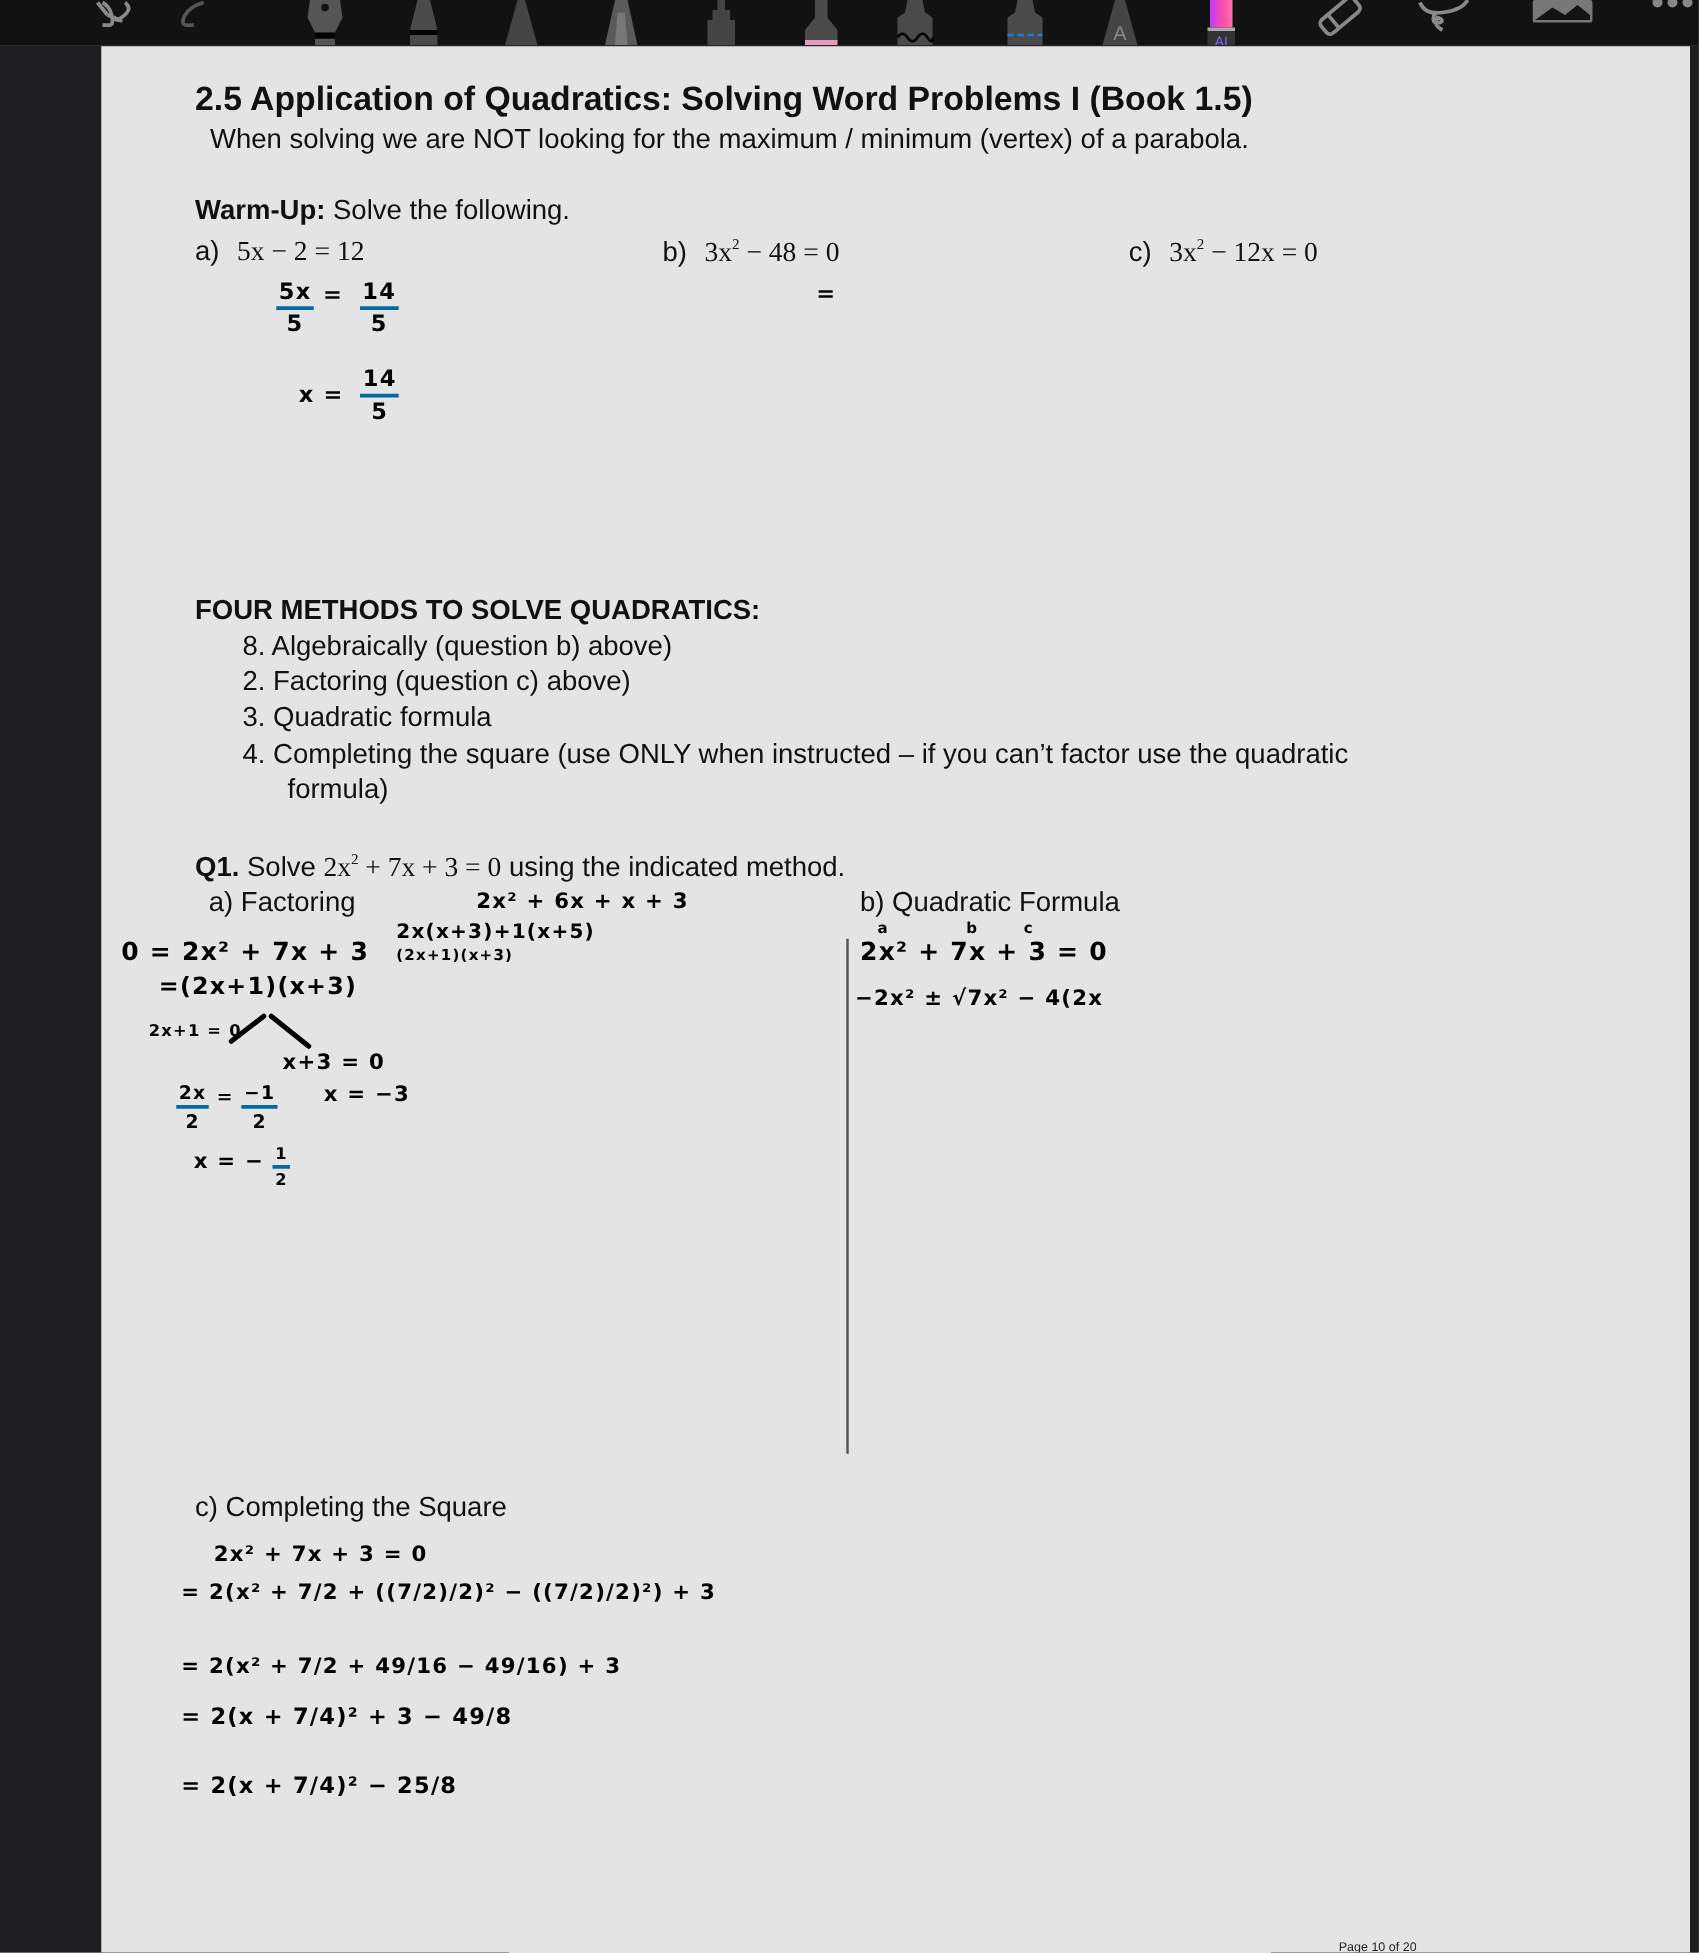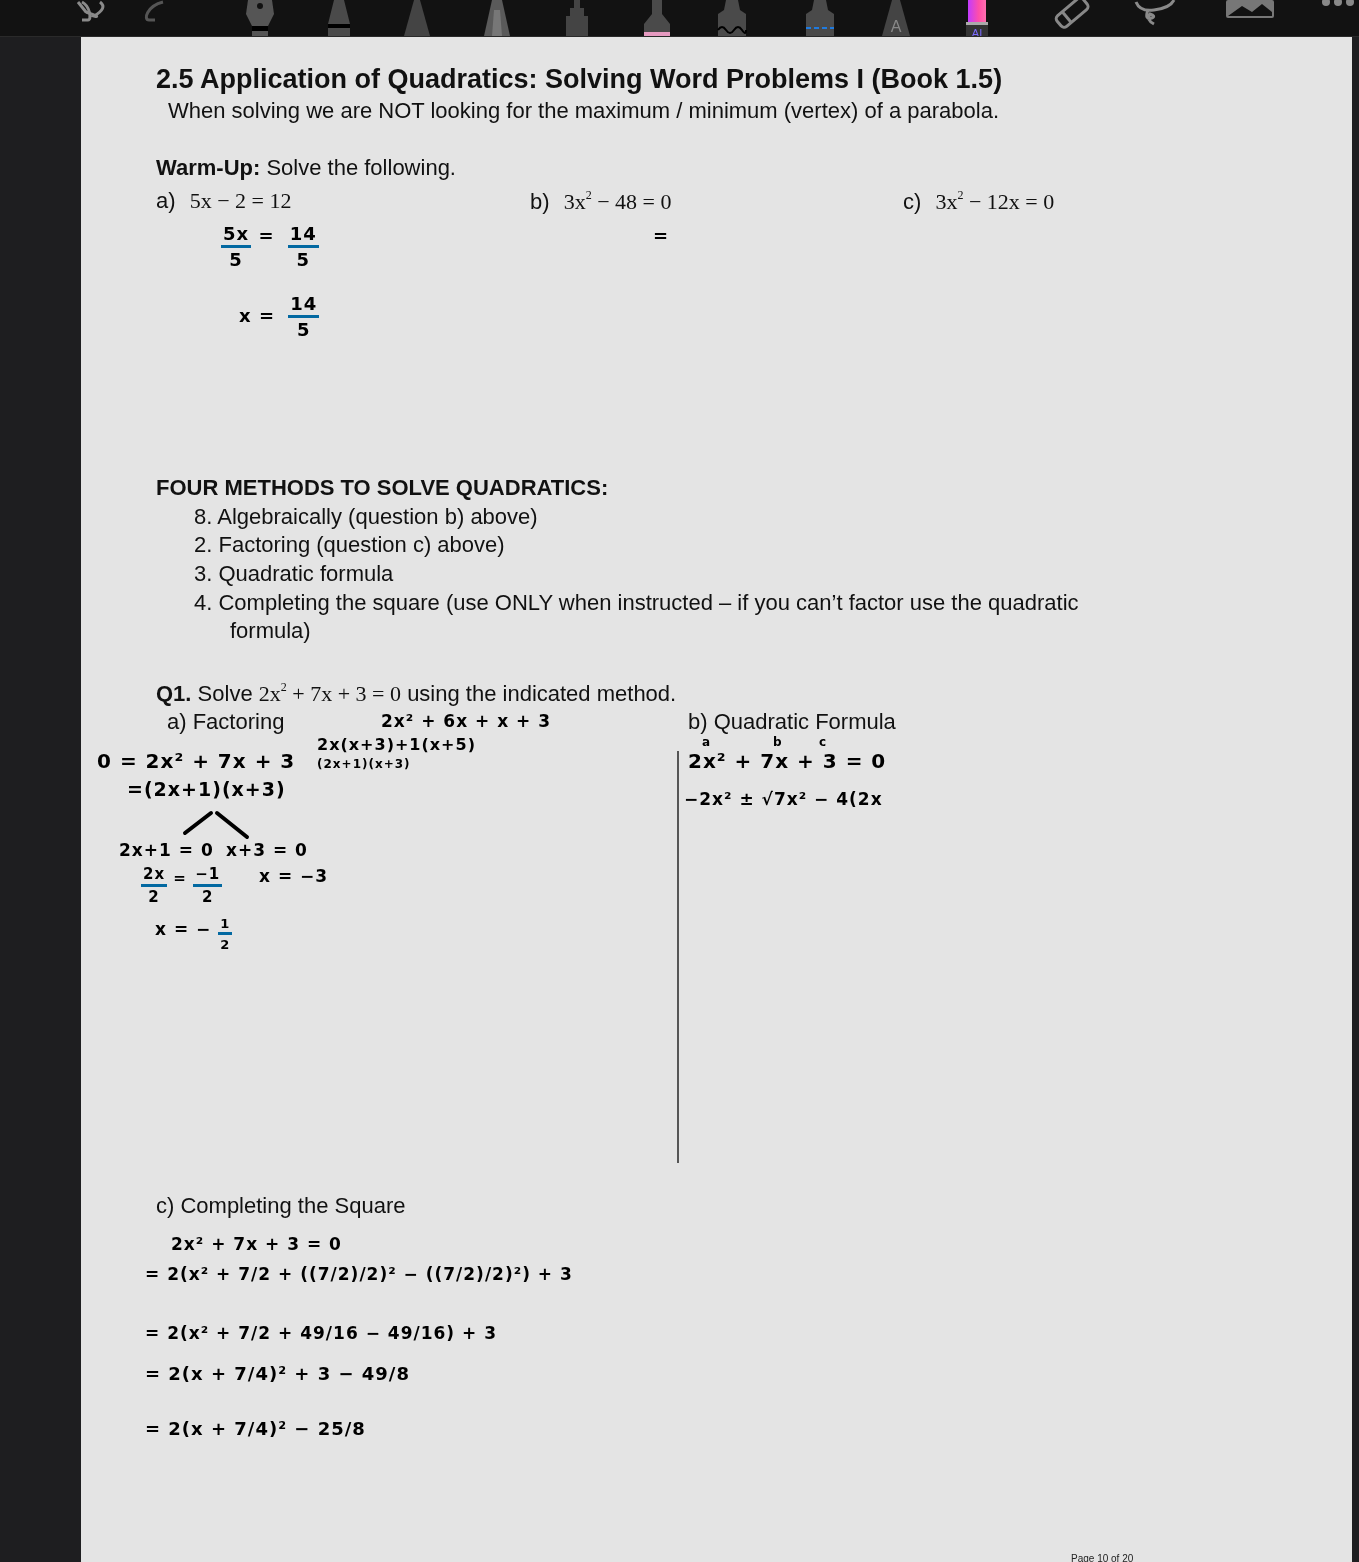--- a/index.html
+++ b/index.html
@@ -204,21 +204,21 @@
   <div class="divider"></div>
 
   <div class="txt hand" style="left:256px;top:674px;font-size:17px;margin-left:44px;">2x² + 6x + x + 3</div>
   <div class="txt hand" style="left:236px;top:698px;font-size:16px;">2x(x+3)+1(x+5)</div>
   <div class="txt hand" style="left:236px;top:720px;font-size:12px;">(2x+1)(x+3)</div>
   <div class="txt hand" style="left:16px;top:712px;font-size:20px;">0 = 2x² + 7x + 3</div>
   <div class="txt hand" style="left:46px;top:741px;font-size:19px;">=(2x+1)(x+3)</div>
   <svg class="txt" style="left:100px;top:768px;" width="70" height="36">
       <path d="M4 28 L30 8 M36 8 L66 32" stroke="#000" stroke-width="4" fill="none" stroke-linecap="round"></path>
     </svg>
-  <div class="txt hand" style="left:38px;top:803px;font-size:17px;">2x+1 = 0</div>
+  <div class="txt hand" style="left:38px;top:781px;font-size:13px;">2x+1 = 0</div>
   <div class="txt hand" style="left:145px;top:803px;font-size:17px;">x+3 = 0</div>
   <div class="txt hand" style="left:60px;top:830px;font-size:15px;">
     <span class="frac">
         <span class="num">2x</span>
         <span class="den">2</span>
       </span>
     <span style="vertical-align:8px;">=</span>
     <span class="frac">
         <span class="num">−1</span>
         <span class="den">2</span>

